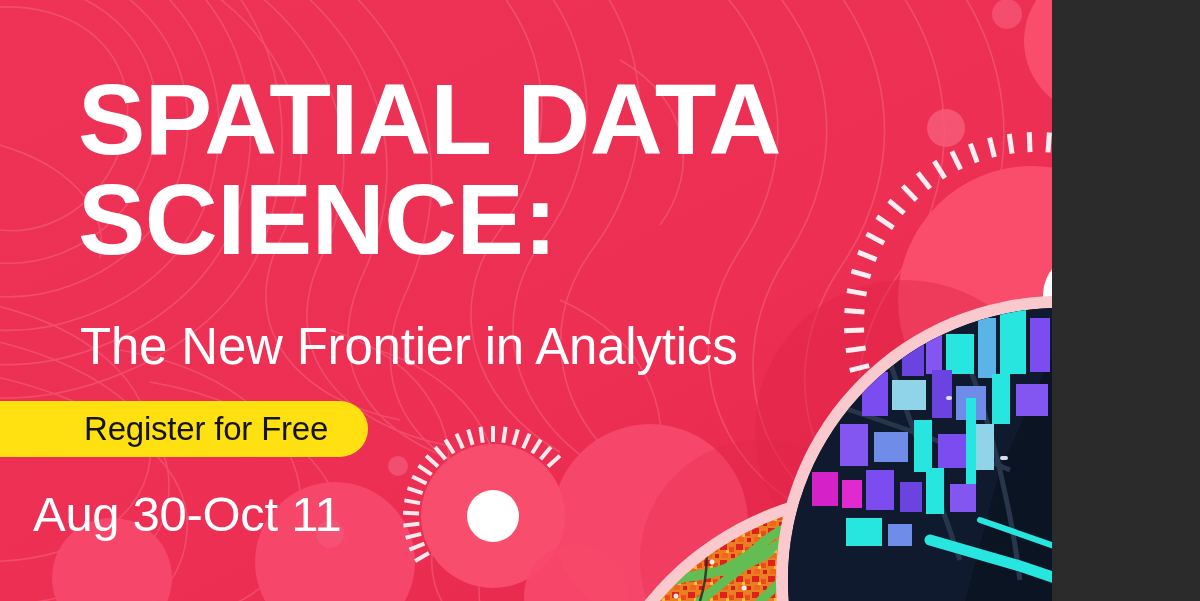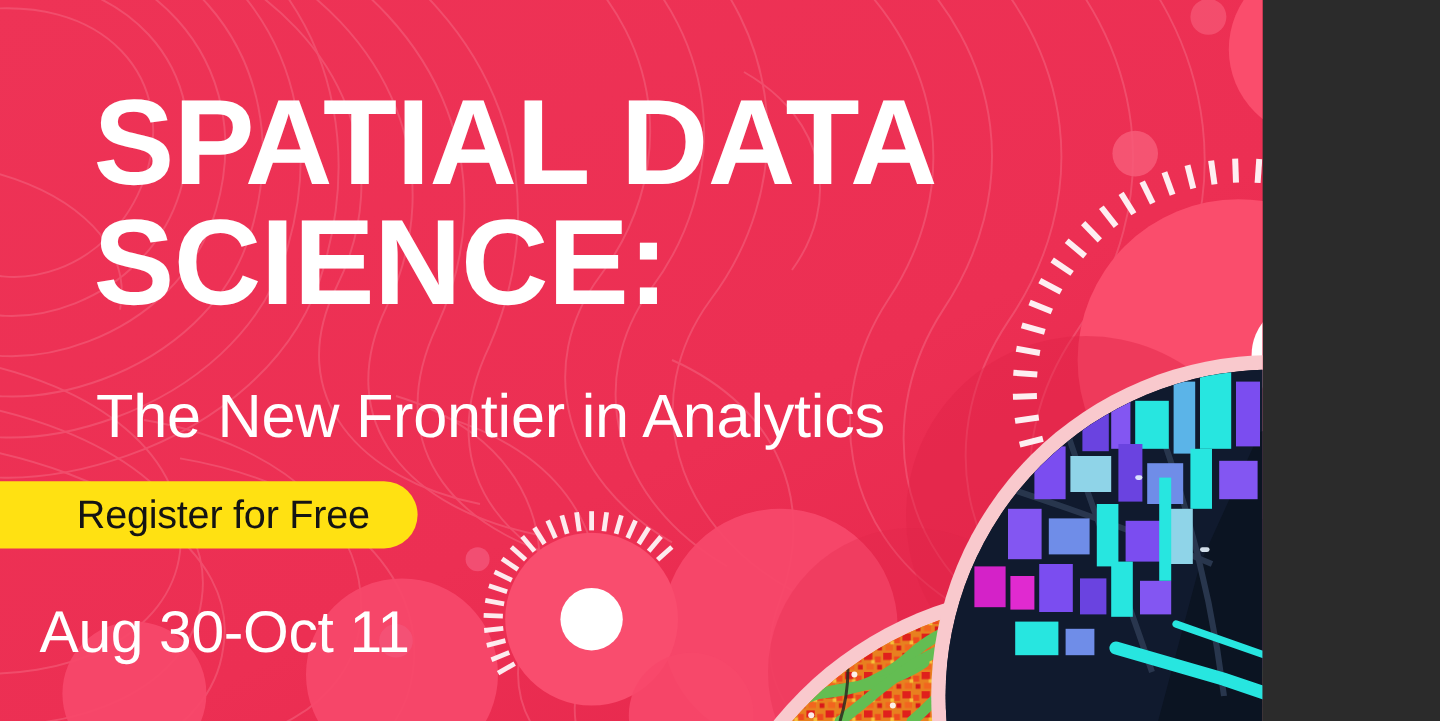--- a/index.html
+++ b/index.html
@@ -33,35 +33,35 @@
     color:#ffffff;
     font-size:51px;
     font-weight:400;
     letter-spacing:-0.2px;
     line-height:1.1;
     margin-top:28px;
   }
   .cta{
     position:absolute; left:0px; top:401px;
     height:56px;
-    padding:0 40px 0 64px;
+    padding:0 40px 0 84px;
     display:flex; align-items:center;
     background:#ffe112;
     border:none;
     border-radius:0 34px 34px 0;
     color:#141414;
     font-family:"Liberation Sans", sans-serif;
     font-size:33px;
     font-weight:500;
     letter-spacing:-0.2px;
     cursor:pointer;
     white-space:nowrap;
   }
   .dates{
-    position:absolute; left:33px; top:499px;
+    position:absolute; left:33px; top:486px;
     color:#ffffff;
     font-size:49px;
     font-weight:400;
     letter-spacing:-0.3px;
   }
 </style>
 </head>
 <body>
 
 <div class="banner">

